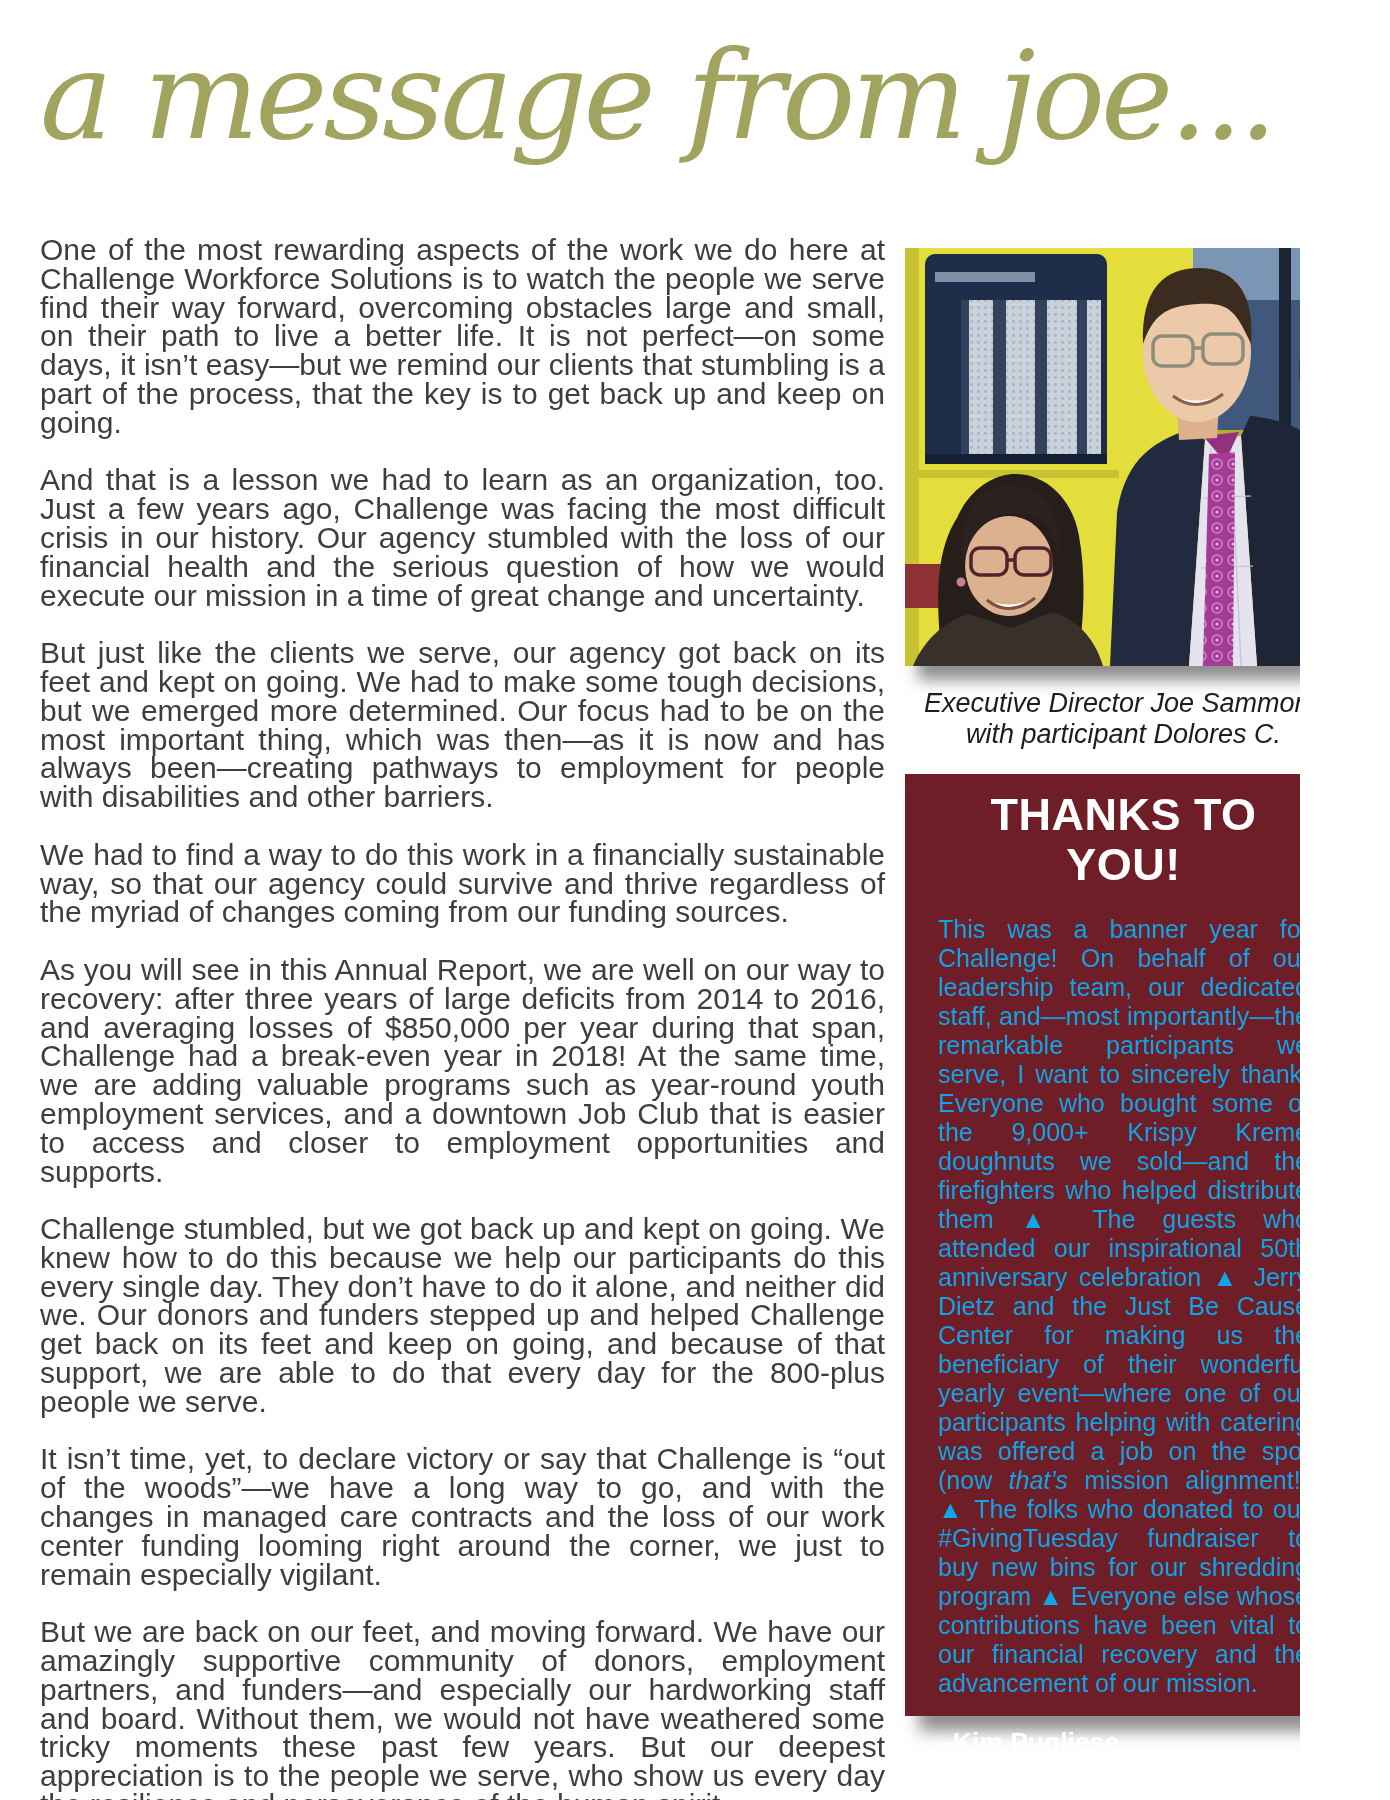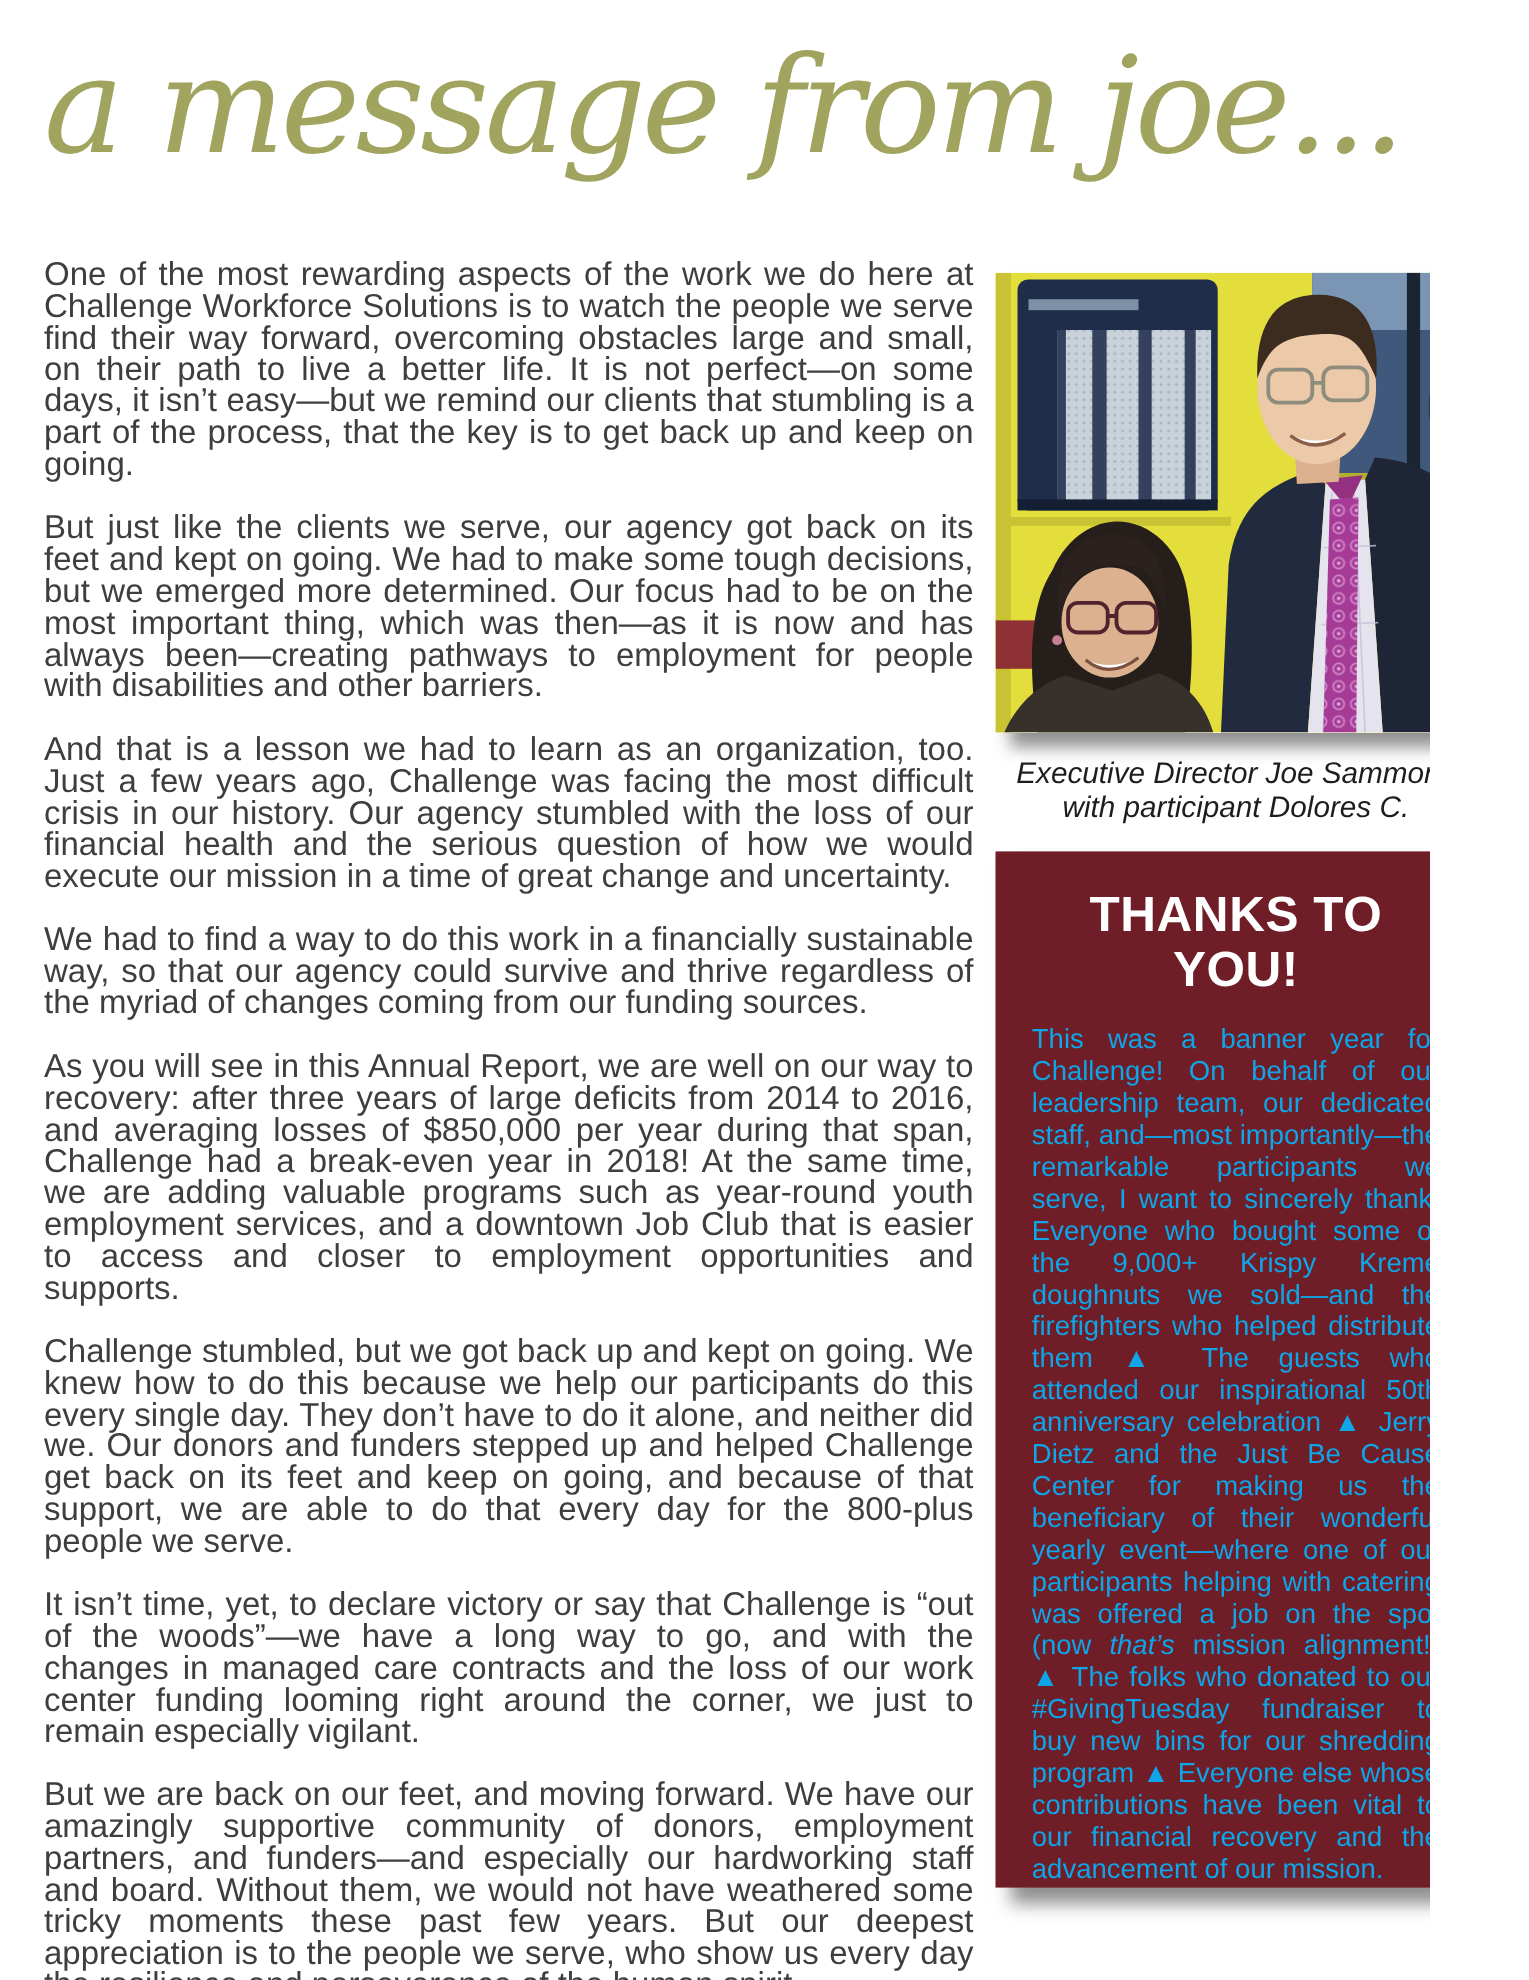--- a/index.html
+++ b/index.html
@@ -31,21 +31,21 @@
   .photo{
     display:block;width:437px;height:418px;
     box-shadow:13px 14px 14px rgba(50,50,50,0.55);
   }
   .caption{
     margin-top:22px;text-align:center;font-style:italic;
     font-size:27px;line-height:31px;color:#1d1d1d;
   }
   .thanks-box{
     position:absolute;left:905px;top:774px;width:437px;height:942px;
-    box-sizing:border-box;padding:24px 33px;
+    box-sizing:border-box;padding:8px 33px;
     background:var(--maroon);color:#ffffff;
     box-shadow:14px 15px 15px rgba(50,50,50,0.55);
   }
   .thanks-box h2{
     margin:8px 0 26px 0;text-align:center;color:#ffffff;
     font-size:45px;line-height:1.1;font-weight:bold;letter-spacing:0.5px;
   }
   .thanks-body p{
     margin:0;font-size:25px;line-height:29px;text-align:justify;color:#0ea5e9;
   }
@@ -55,22 +55,22 @@
 </style>
 </head>
 <body>
 
 <div class="page">
 
   <h1 class="script-title">a message from joe...</h1>
 
   <div class="article">
       <p><span>One of the most rewarding aspects of the work we do here at Challenge Workforce Solutions is to watch the people we serve find their way forward, overcoming obstacles large and small, on their path to live a better life. It is not perfect—on some days, it isn’t easy—but we remind our clients that stumbling is a part of the process, that the key is to get back up and keep on going.</span></p>
+      <p><span>And that is a lesson we had to learn as an organization, too. Just a few years ago, Challenge was facing the most difficult crisis in our history. Our agency stumbled with the loss of our financial health and the serious question of how we would execute our mission in a time of great change and uncertainty.</span></p>
       <p><span>But just like the clients we serve, our agency got back on its feet and kept on going. We had to make some tough decisions, but we emerged more determined. Our focus had to be on the most important thing, which was then—as it is now and has always been—creating pathways to employment for people with disabilities and other barriers.</span></p>
-      <p><span>And that is a lesson we had to learn as an organization, too. Just a few years ago, Challenge was facing the most difficult crisis in our history. Our agency stumbled with the loss of our financial health and the serious question of how we would execute our mission in a time of great change and uncertainty.</span></p>
       <p><span>We had to find a way to do this work in a financially sustainable way, so that our agency could survive and thrive regardless of the myriad of changes coming from our funding sources.</span></p>
       <p><span>As you will see in this Annual Report, we are well on our way to recovery: after three years of large deficits from 2014 to 2016, and averaging losses of $850,000 per year during that span, Challenge had a break-even year in 2018! At the same time, we are adding valuable programs such as year-round youth employment services, and a downtown Job Club that is easier to access and closer to employment opportunities and supports.</span></p>
       <p><span>Challenge stumbled, but we got back up and kept on going. We knew how to do this because we help our participants do this every single day. They don’t have to do it alone, and neither did we. Our donors and funders stepped up and helped Challenge get back on its feet and keep on going, and because of that support, we are able to do that every day for the 800-plus people we serve.</span></p>
       <p><span>It isn’t time, yet, to declare victory or say that Challenge is “out of the woods”—we have a long way to go, and with the changes in managed care contracts and the loss of our work center funding looming right around the corner, we just to remain especially vigilant.</span></p>
       <p><span>But we are back on our feet, and moving forward. We have our amazingly supportive community of donors, employment partners, and funders—and especially our hardworking staff and board. Without them, we would not have weathered some tricky moments these past few years. But our deepest appreciation is to the people we serve, who show us every day the resilience and perseverance of the human spirit.</span></p>
       <p><span>Here’s to many more years of pathways and perseverance: for Challenge, for the people we serve, and for all of us! </span><span class="maroon">▲</span></p>
     </div>
 
   <figure class="photo-wrap">
     <svg class="photo" viewBox="0 0 437 418" preserveAspectRatio="none" role="img">

